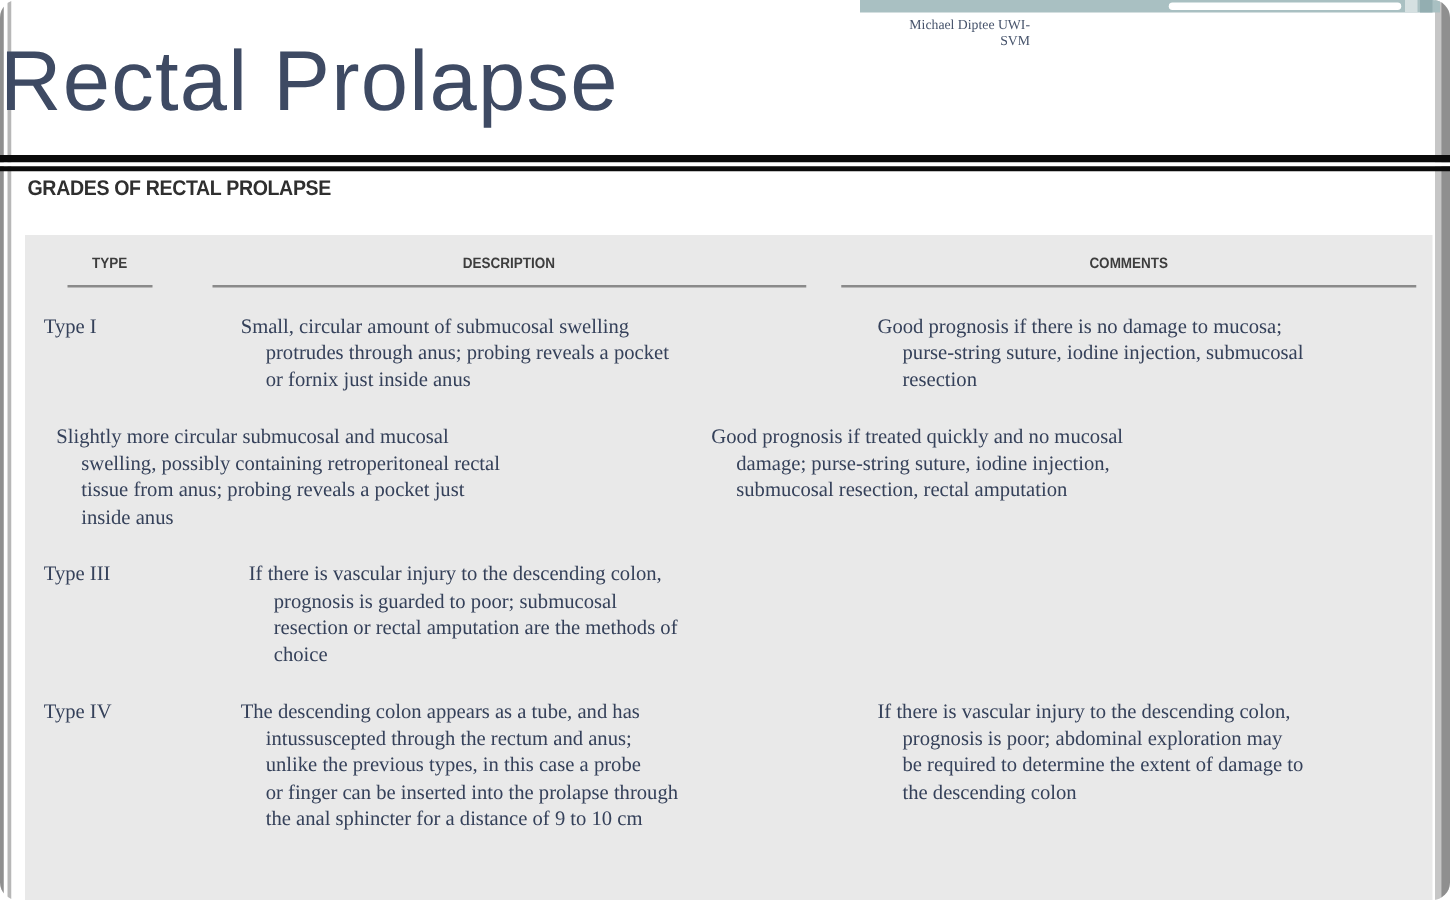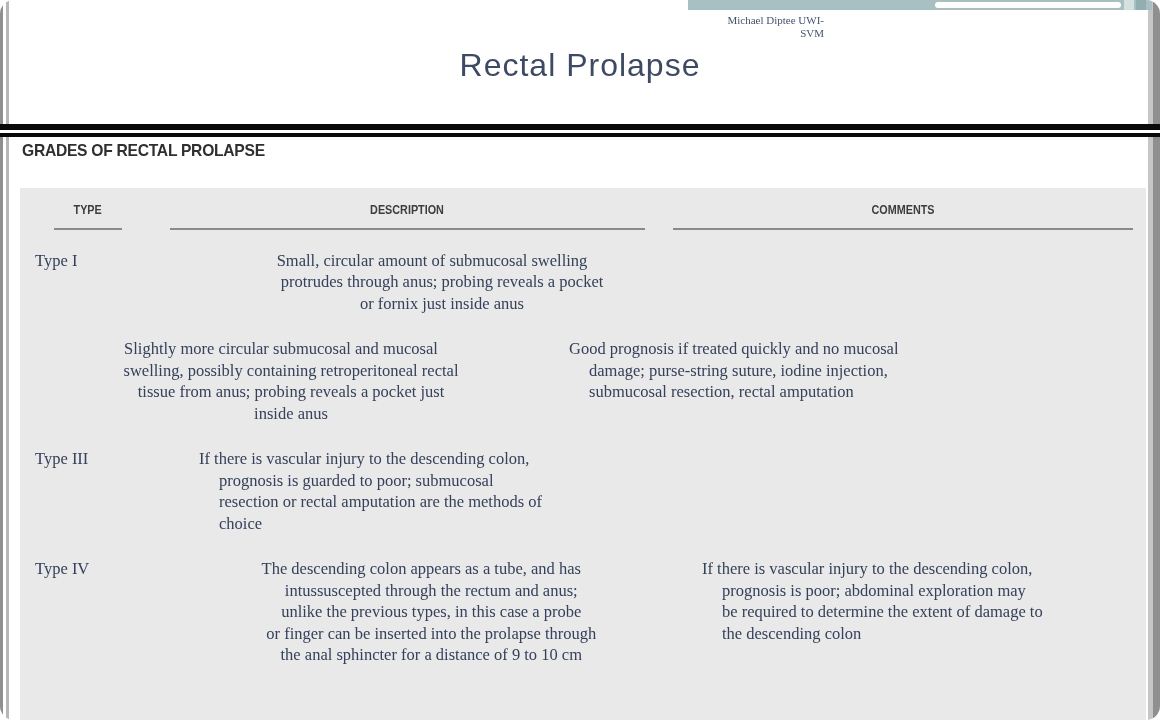--- a/index.html
+++ b/index.html
@@ -33,24 +33,24 @@
   
   .author {
     position: absolute; right: 336px; top: 14px;
     text-align: right;
     font-family: "Liberation Serif", serif;
     font-size: 11px; line-height: 13px;
     color: #46536b;
   }
   .slide-title {
     position: absolute; left: 0; top: 30px; width: 1160px;
-    text-align: center;
+    text-align: left;
     font-family: "Liberation Sans", sans-serif;
     font-weight: normal;
-    font-size: 32px; line-height: 70px;
+    font-size: 68px; line-height: 70px;
     letter-spacing: 1px;
     color: #3e4a63;
   }
 
   
   .double-rule { position: absolute; left: 0; top: 124px; width: 1160px; }
   .double-rule .bar-thick { height: 6px; background: #0a0a0a; }
   .double-rule .bar-gap   { height: 3px; background: #ffffff; }
   .double-rule .bar-thin  { height: 4px; background: #0a0a0a; }
 
@@ -85,21 +85,21 @@
     transform: scaleX(0.9);
   }
   .th-rule { height: 2px; background: #8a8a8a; margin: 6px auto 0 auto; }
   .th-type .th-rule { width: 68px; }
   .th-desc .th-rule { width: 475px; }
   .th-comm .th-rule { width: 460px; }
 
   .tbody { margin-top: 20px; }
   .tr { display: flex; margin-bottom: 24px; gap: 16px; }
   .td-type { width: 135px; padding-left: 15px; }
-  .td-desc { width: 505px; text-align: center; }
+  .td-desc { width: 505px; }
   .td-comm { width: 486px; }
   .cell-text {
     white-space: pre-line;
     padding-left: 20px; text-indent: -20px;
   }
   .td-desc .cell-text { margin-left: 25px; margin-right: 8px; }
   .td-comm .cell-text { margin-left: 28px; margin-right: 6px; }
 </style>
 </head>
 <body>
@@ -150,20 +150,25 @@
     </div>
 
     <div class="tbody">
 
       <div class="tr">
         <div class="td-type">Type I</div>
         <div class="td-desc">
             <div class="cell-text">Small, circular amount of submucosal swelling
 protrudes through anus; probing reveals a pocket
 or fornix just inside anus</div>
+          </div>
+        <div class="td-comm">
+            <div class="cell-text">Good prognosis if there is no damage to mucosa;
+purse-string suture, iodine injection, submucosal
+resection</div>
           </div>
       </div>
 
       <div class="tr">
         <div class="td-desc">
             <div class="cell-text">Slightly more circular submucosal and mucosal
 swelling, possibly containing retroperitoneal rectal
 tissue from anus; probing reveals a pocket just
 inside anus</div>
           </div>

